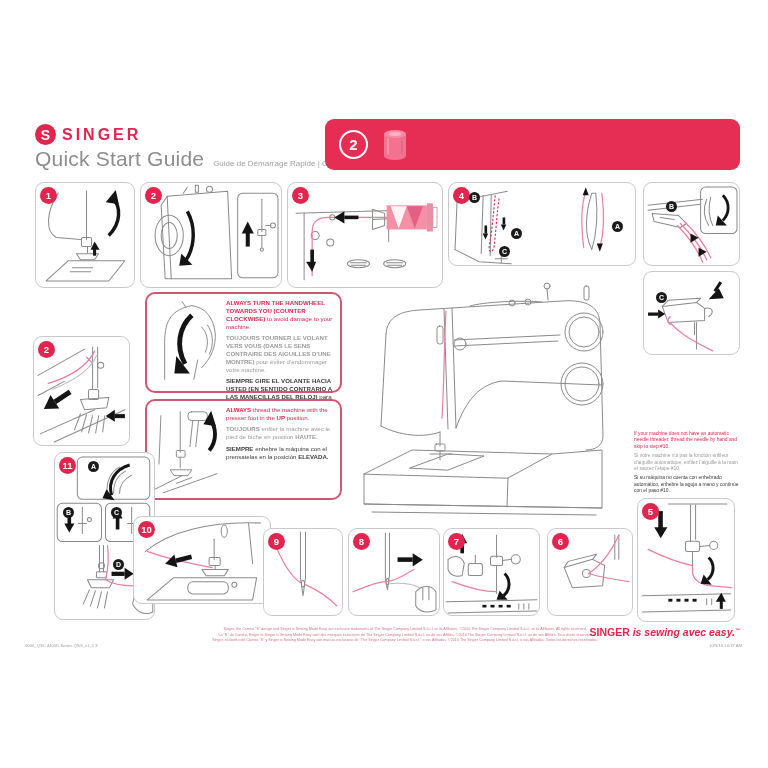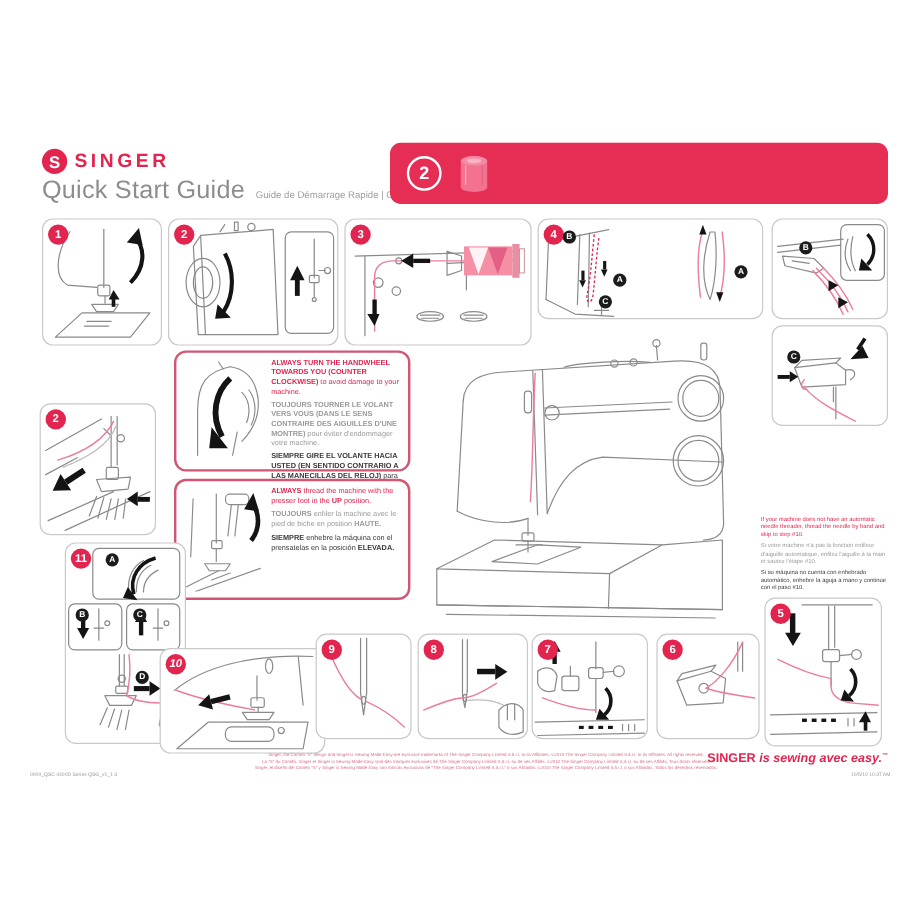--- a/index.html
+++ b/index.html
@@ -393,21 +393,21 @@
       <rect x="12.2" y="58" width="3.6" height="13" fill="#141414"></rect>
       <polygon points="9,70 19,70 14,79" fill="#141414"></polygon>
       <rect x="60.2" y="63" width="3.6" height="13" fill="#141414"></rect>
       <polygon points="57,65 67,65 62,56" fill="#141414"></polygon>
       <path class="pk" d="M52,92 C54,108 52,118 50,126 C56,130 66,132 78,132"></path>
       <rect x="56" y="118" width="13" height="4.2" fill="#141414"></rect>
       <polygon points="69,114 69,126 78,120" fill="#141414"></polygon>
     </svg>
   </div>
 
-  <div class="panel" style="left:133px;top:540px;width:138px;height:88px;font-style:italic;">
+  <div class="panel" style="left:133px;top:516px;width:138px;height:88px;">
     <span class="badge">10</span>
     <svg viewBox="0 0 124 85">
       <g class="ln">
         <path d="M6,34 C30,14 70,4 120,6"></path>
         <line x1="108" y1="6" x2="112" y2="46"></line>
         <ellipse cx="84" cy="14" rx="3" ry="6"></ellipse>
         <line x1="74" y1="22" x2="74" y2="42"></line>
         <rect x="69" y="40" width="11" height="8" rx="1.5"></rect>
         <path d="M62,52 L88,52 L84,58 L66,58 Z"></path>
         <line x1="75" y1="48" x2="75" y2="52"></line>

